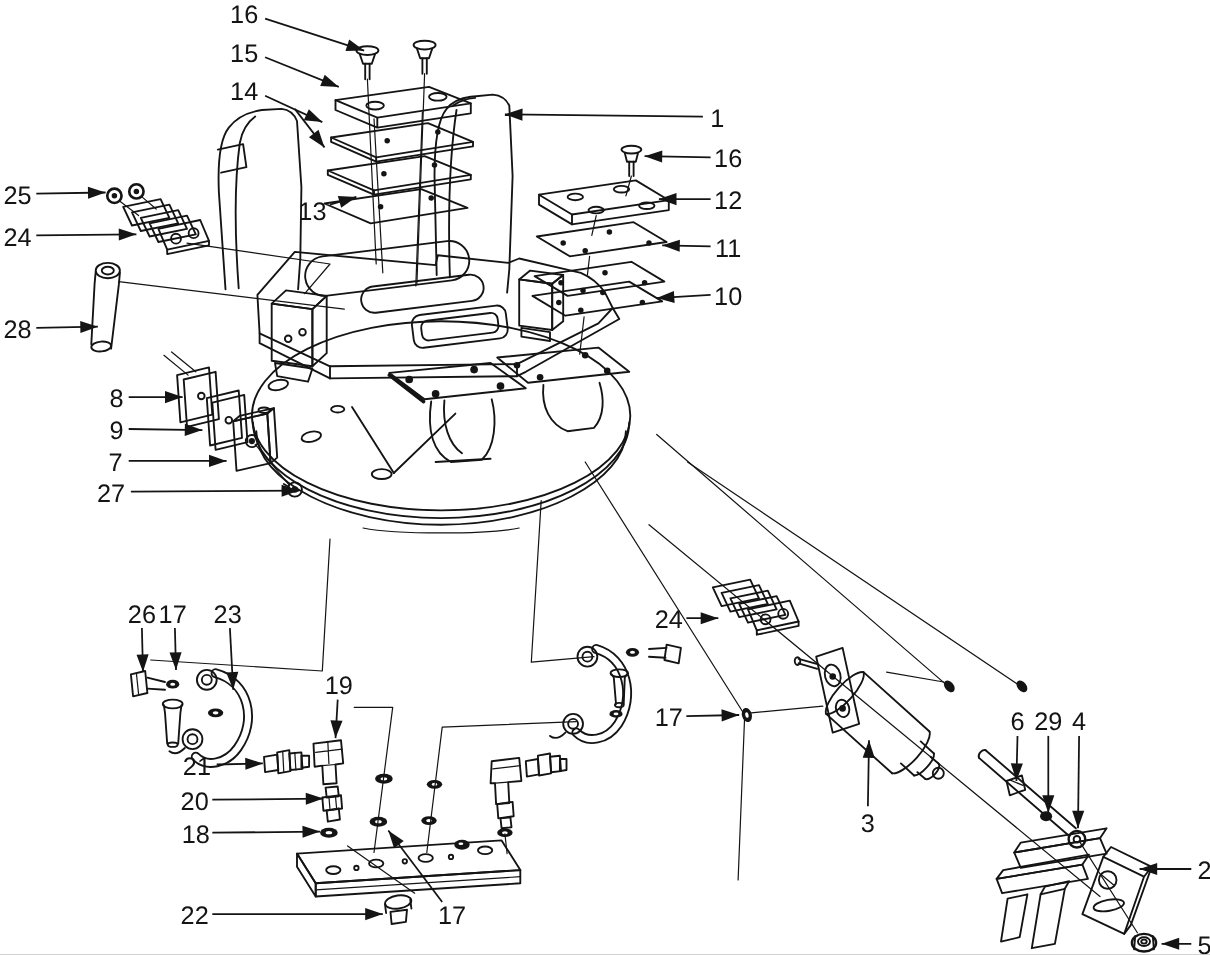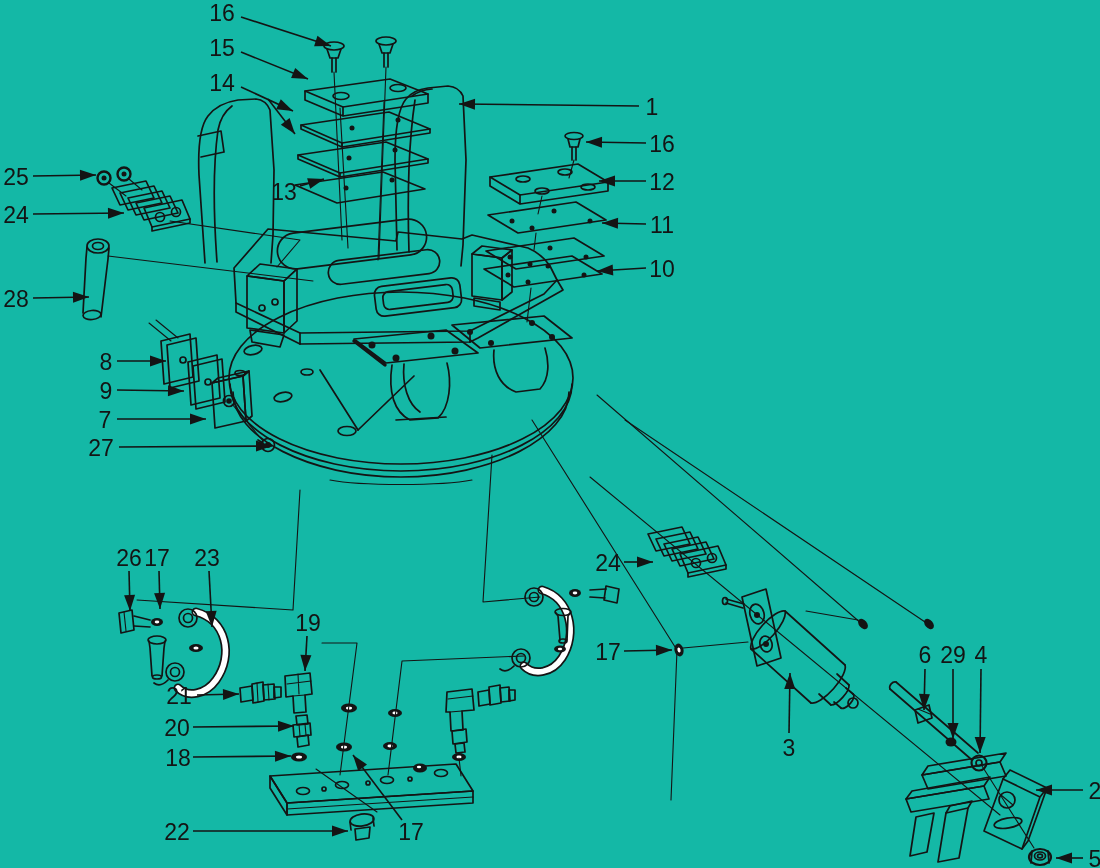--- a/index.html
+++ b/index.html
@@ -11,21 +11,21 @@
   svg .f{fill:currentColor;stroke:none;}
   svg .w{fill:#fff;stroke:none;}
   svg .hose-o{fill:none;stroke:currentColor;stroke-width:9;stroke-linecap:round;}
   svg .hose-i{fill:none;stroke:#fff;stroke-width:5.6;stroke-linecap:round;}
   svg text{font-family:"Liberation Sans", sans-serif;font-size:23px;fill:currentColor;}
   .leader{fill:none;stroke:currentColor;stroke-width:1.6;stroke-linejoin:round;}
 </style>
 </head>
 <body>
 
-<div id="stage" style="background: #14b8a6;">
+<div id="stage" style="background: #ffffff;">
 <svg id="drawing" viewBox="0 0 1100 868" style="color: rgb(20, 20, 20);">
 
   <g>
     <path class="s" d="M205,263 L199,175 Q197,130 208,116 Q218,103 238,100 L256,99 Q266,100 270,110 L274,170 L273,235 L271,263"></path>
     <path class="s" d="M198,136 L221,131 L224,152 L201,157"></path>
     <path class="s" d="M217,262 Q211,180 218,130 Q221,114 232,106"></path>
     <path class="s" d="M397,250 L395,160 Q395,112 406,99 Q413,90 428,88 L448,86 Q459,87 463,96 L466,160 L463,245 L461,266"></path>
     <path class="s" d="M409,252 Q406,160 415,100"></path>
     <path class="s" d="M412,96 Q420,90 432,89"></path>
     <path class="s" d="M234,268 L268,229 L396,241 L398,232 L462,239 L472,235 L528,248 Q542,254 550,266 L557,280 L544,294 L470,331 L300,333 L236,303 Z"></path>

